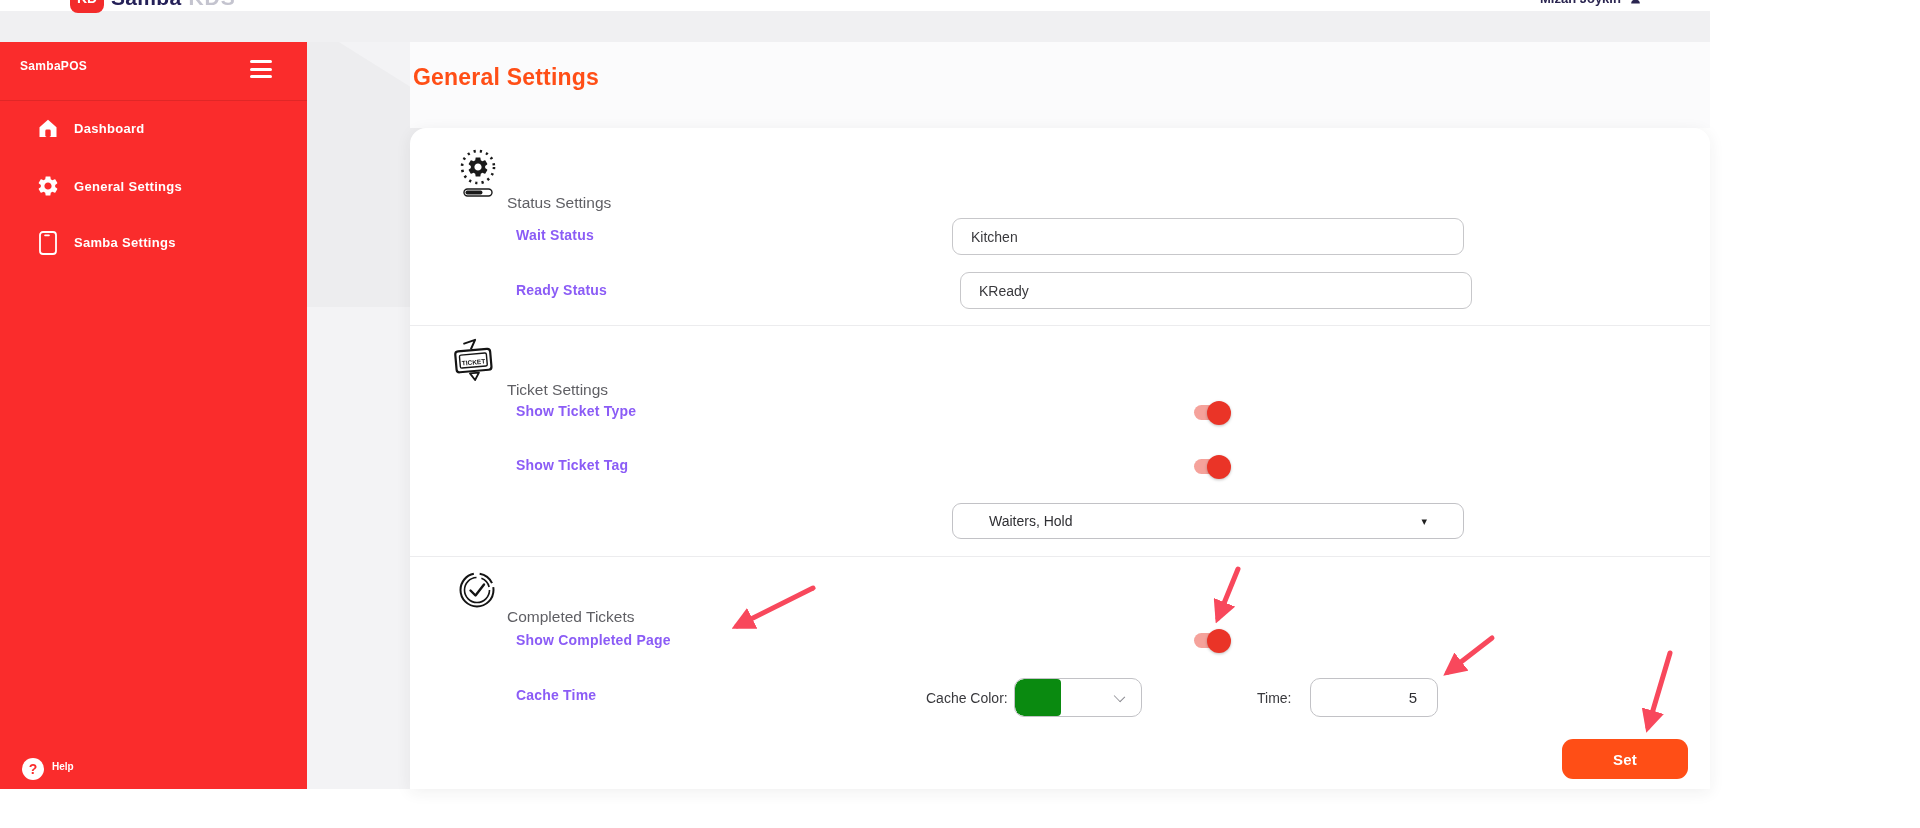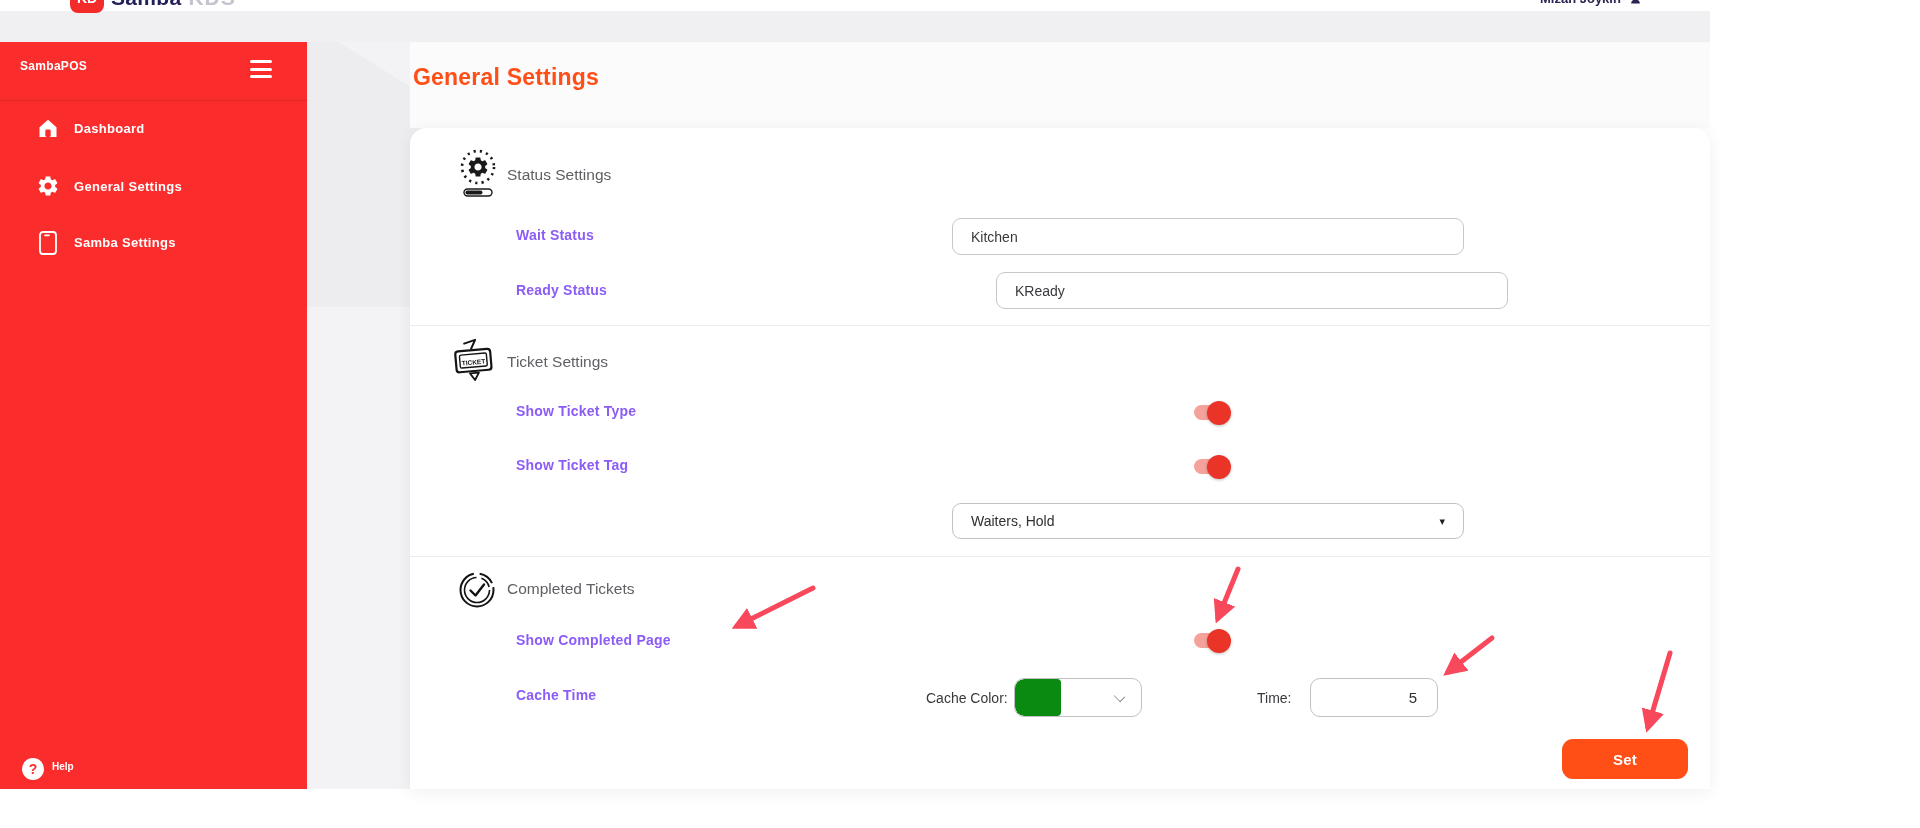--- a/index.html
+++ b/index.html
@@ -39,30 +39,30 @@
   .gray-col{left:307px;top:42px;width:103px;height:747px;background:#f3f3f5;z-index:0;}
   .wedge{left:307px;top:42px;width:455px;height:265px;background:#ededef;z-index:0;
          clip-path:polygon(0 0,7% 0,100% 100%,0 100%);}
   .content-bg{left:410px;top:42px;width:1300px;height:86px;background:#fbfbfc;z-index:0;}
 
   .card{left:410px;top:128px;width:1300px;height:661px;background:#ffffff;
         border-radius:16px 16px 0 0;box-shadow:0 3px 16px rgba(40,40,40,.07);z-index:1;}
 
   .page-title{left:413px;top:64px;font-size:23px;font-weight:bold;color:#ff4e16;z-index:2;letter-spacing:.2px;}
 
-  .sec-title{font-size:15.5px;color:#5f5f64;z-index:2;}
+  .sec-title{font-size:15.5px;color:#5f5f64;z-index:2;margin-top:28px;}
   .row-label{font-size:14px;font-weight:bold;color:#8b5cf6;z-index:2;letter-spacing:.2px;}
   .plain-label{font-size:14px;color:#39393d;z-index:2;}
 
   .tbox{width:512px;height:37px;border:1px solid #c7c7ca;border-radius:9px;background:#fff;
         font-family:"Liberation Sans",sans-serif;font-size:14px;color:#39393d;padding:16px 18px;z-index:2;outline:none;}
   .divider{left:410px;width:1300px;height:1px;background:#ececee;z-index:2;}
 
   .select{width:512px;height:36px;border:1px solid #c2c2c6;border-radius:9px;background:#fff;
-          display:flex;align-items:center;padding:0 18px;font-size:14px;color:#2f2f33;z-index:2;cursor:pointer;}
+          display:flex;align-items:center;padding:0 36px;font-size:14px;color:#2f2f33;z-index:2;cursor:pointer;}
   .select .caret{margin-left:auto;font-size:11px;color:#1f1f1f;}
 
   .toggle{width:34px;height:15px;background:#f5a29b;border-radius:8px;position:absolute;z-index:2;cursor:pointer;}
   .toggle .knob{position:absolute;right:-3px;top:-4.5px;width:24px;height:24px;border-radius:50%;
                 background:#ea3427;box-shadow:0 1px 3px rgba(0,0,0,.25);}
 
   .color-select{width:128px;height:39px;border:1px solid #c2c2c6;border-radius:10px;background:#fff;
                 position:absolute;z-index:2;cursor:pointer;overflow:hidden;}
   .swatch{position:absolute;left:0;top:0;width:46px;height:37px;background:#0a8a10;border-radius:9px 4px 4px 9px;}
   .chev{position:absolute;left:100px;top:13px;width:10px;height:10px;}
@@ -165,21 +165,21 @@
       <rect x="9" y="43" width="28" height="7" rx="3.5" fill="none" stroke="#1a1a1a" stroke-width="1.4"></rect>
       <rect x="10.5" y="44.6" width="17" height="3.8" rx="1.9" fill="#1a1a1a"></rect>
     </svg>
   </div>
   <div class="abs sec-title" style="left:507px;top:166px;">Status Settings</div>
 
   <div class="abs row-label" style="left:516px;top:227px;">Wait Status</div>
   <input class="abs tbox" style="left: 952px; top: 218px;" value="Kitchen">
 
   <div class="abs row-label" style="left:516px;top:282px;">Ready Status</div>
-  <input class="abs tbox" style="left: 996px; top: 272px;" value="KReady">
+  <input class="abs tbox" style="left: 960px; top: 272px;" value="KReady">
 
   <div class="abs divider" style="top:325px;"></div>
 
   <div class="abs" style="left:452px;top:338px;z-index:2;">
     <svg width="44" height="48" viewBox="0 0 44 48">
       <g transform="rotate(-5 22 24)" stroke="#141414" fill="none">
         <path d="M13 5 L25 2 L20 11" stroke-width="2" stroke-linejoin="round"></path>
         <rect x="4" y="12" width="35" height="21" rx="3" stroke-width="2.2"></rect>
         <rect x="8" y="16" width="27" height="13" rx="1.5" stroke-width="1.4"></rect>
         <path d="M17 35 L26 35 L21.5 42 Z" stroke-width="1.8" stroke-linejoin="round"></path>

